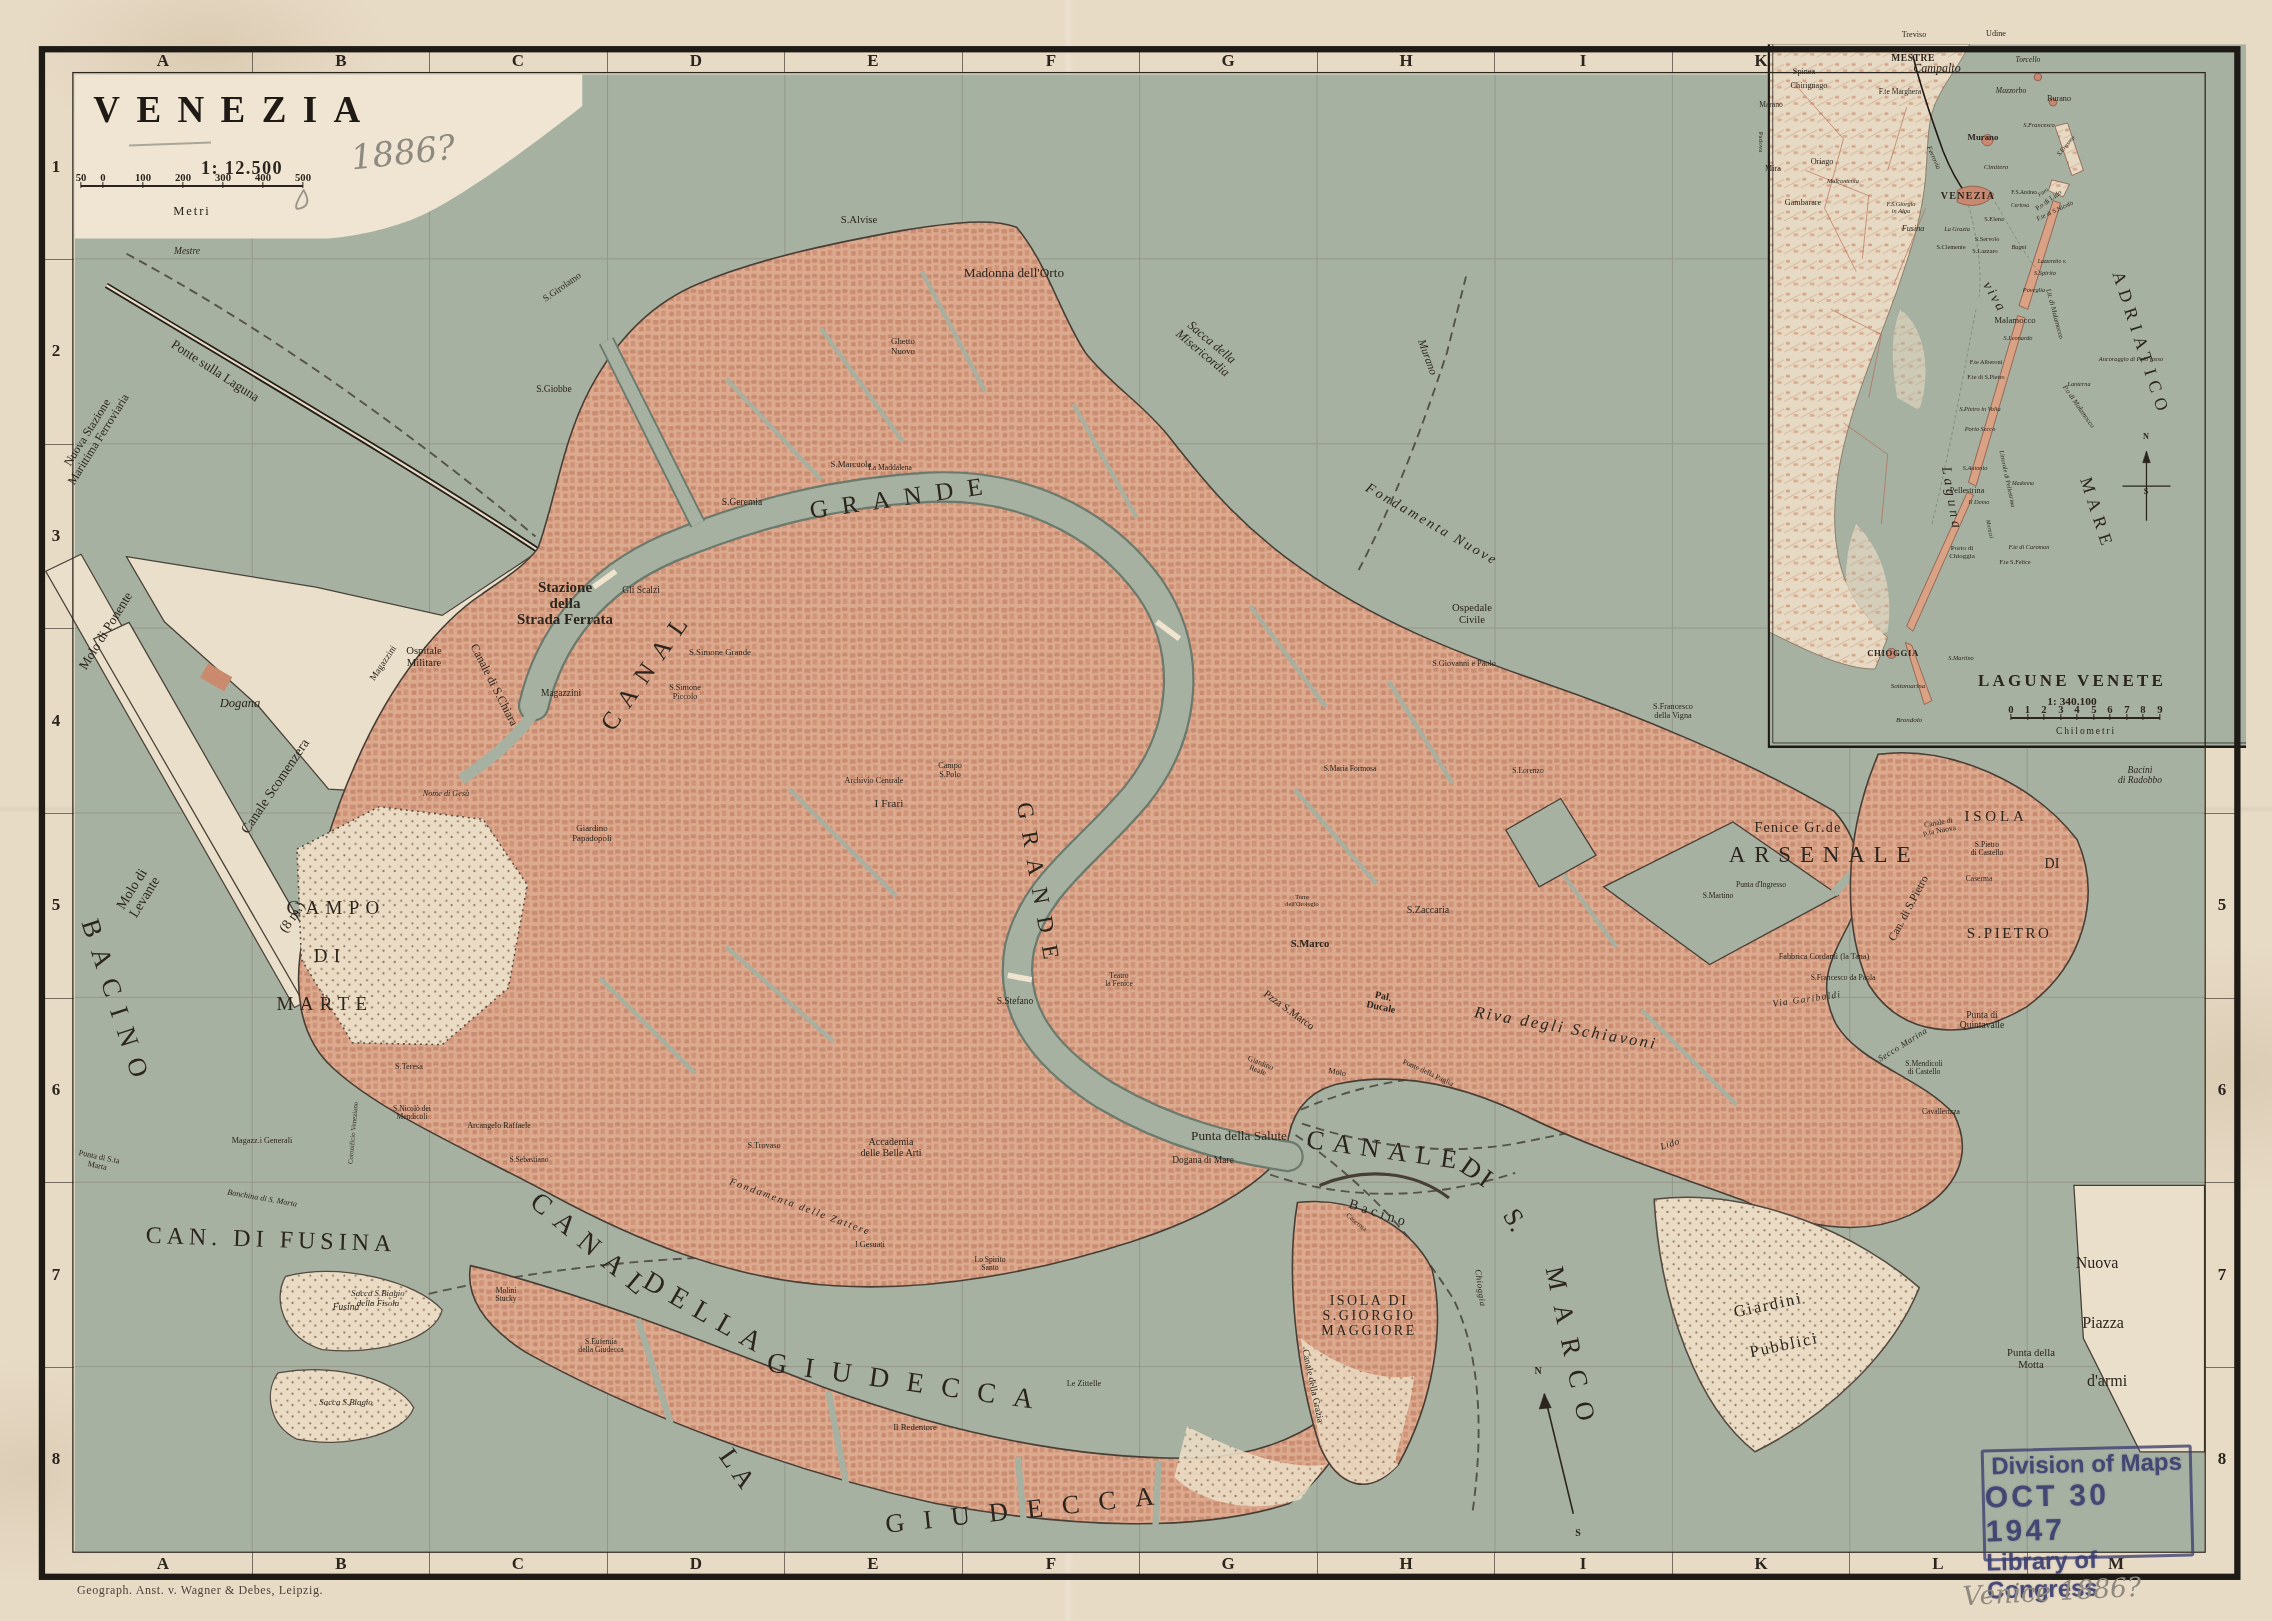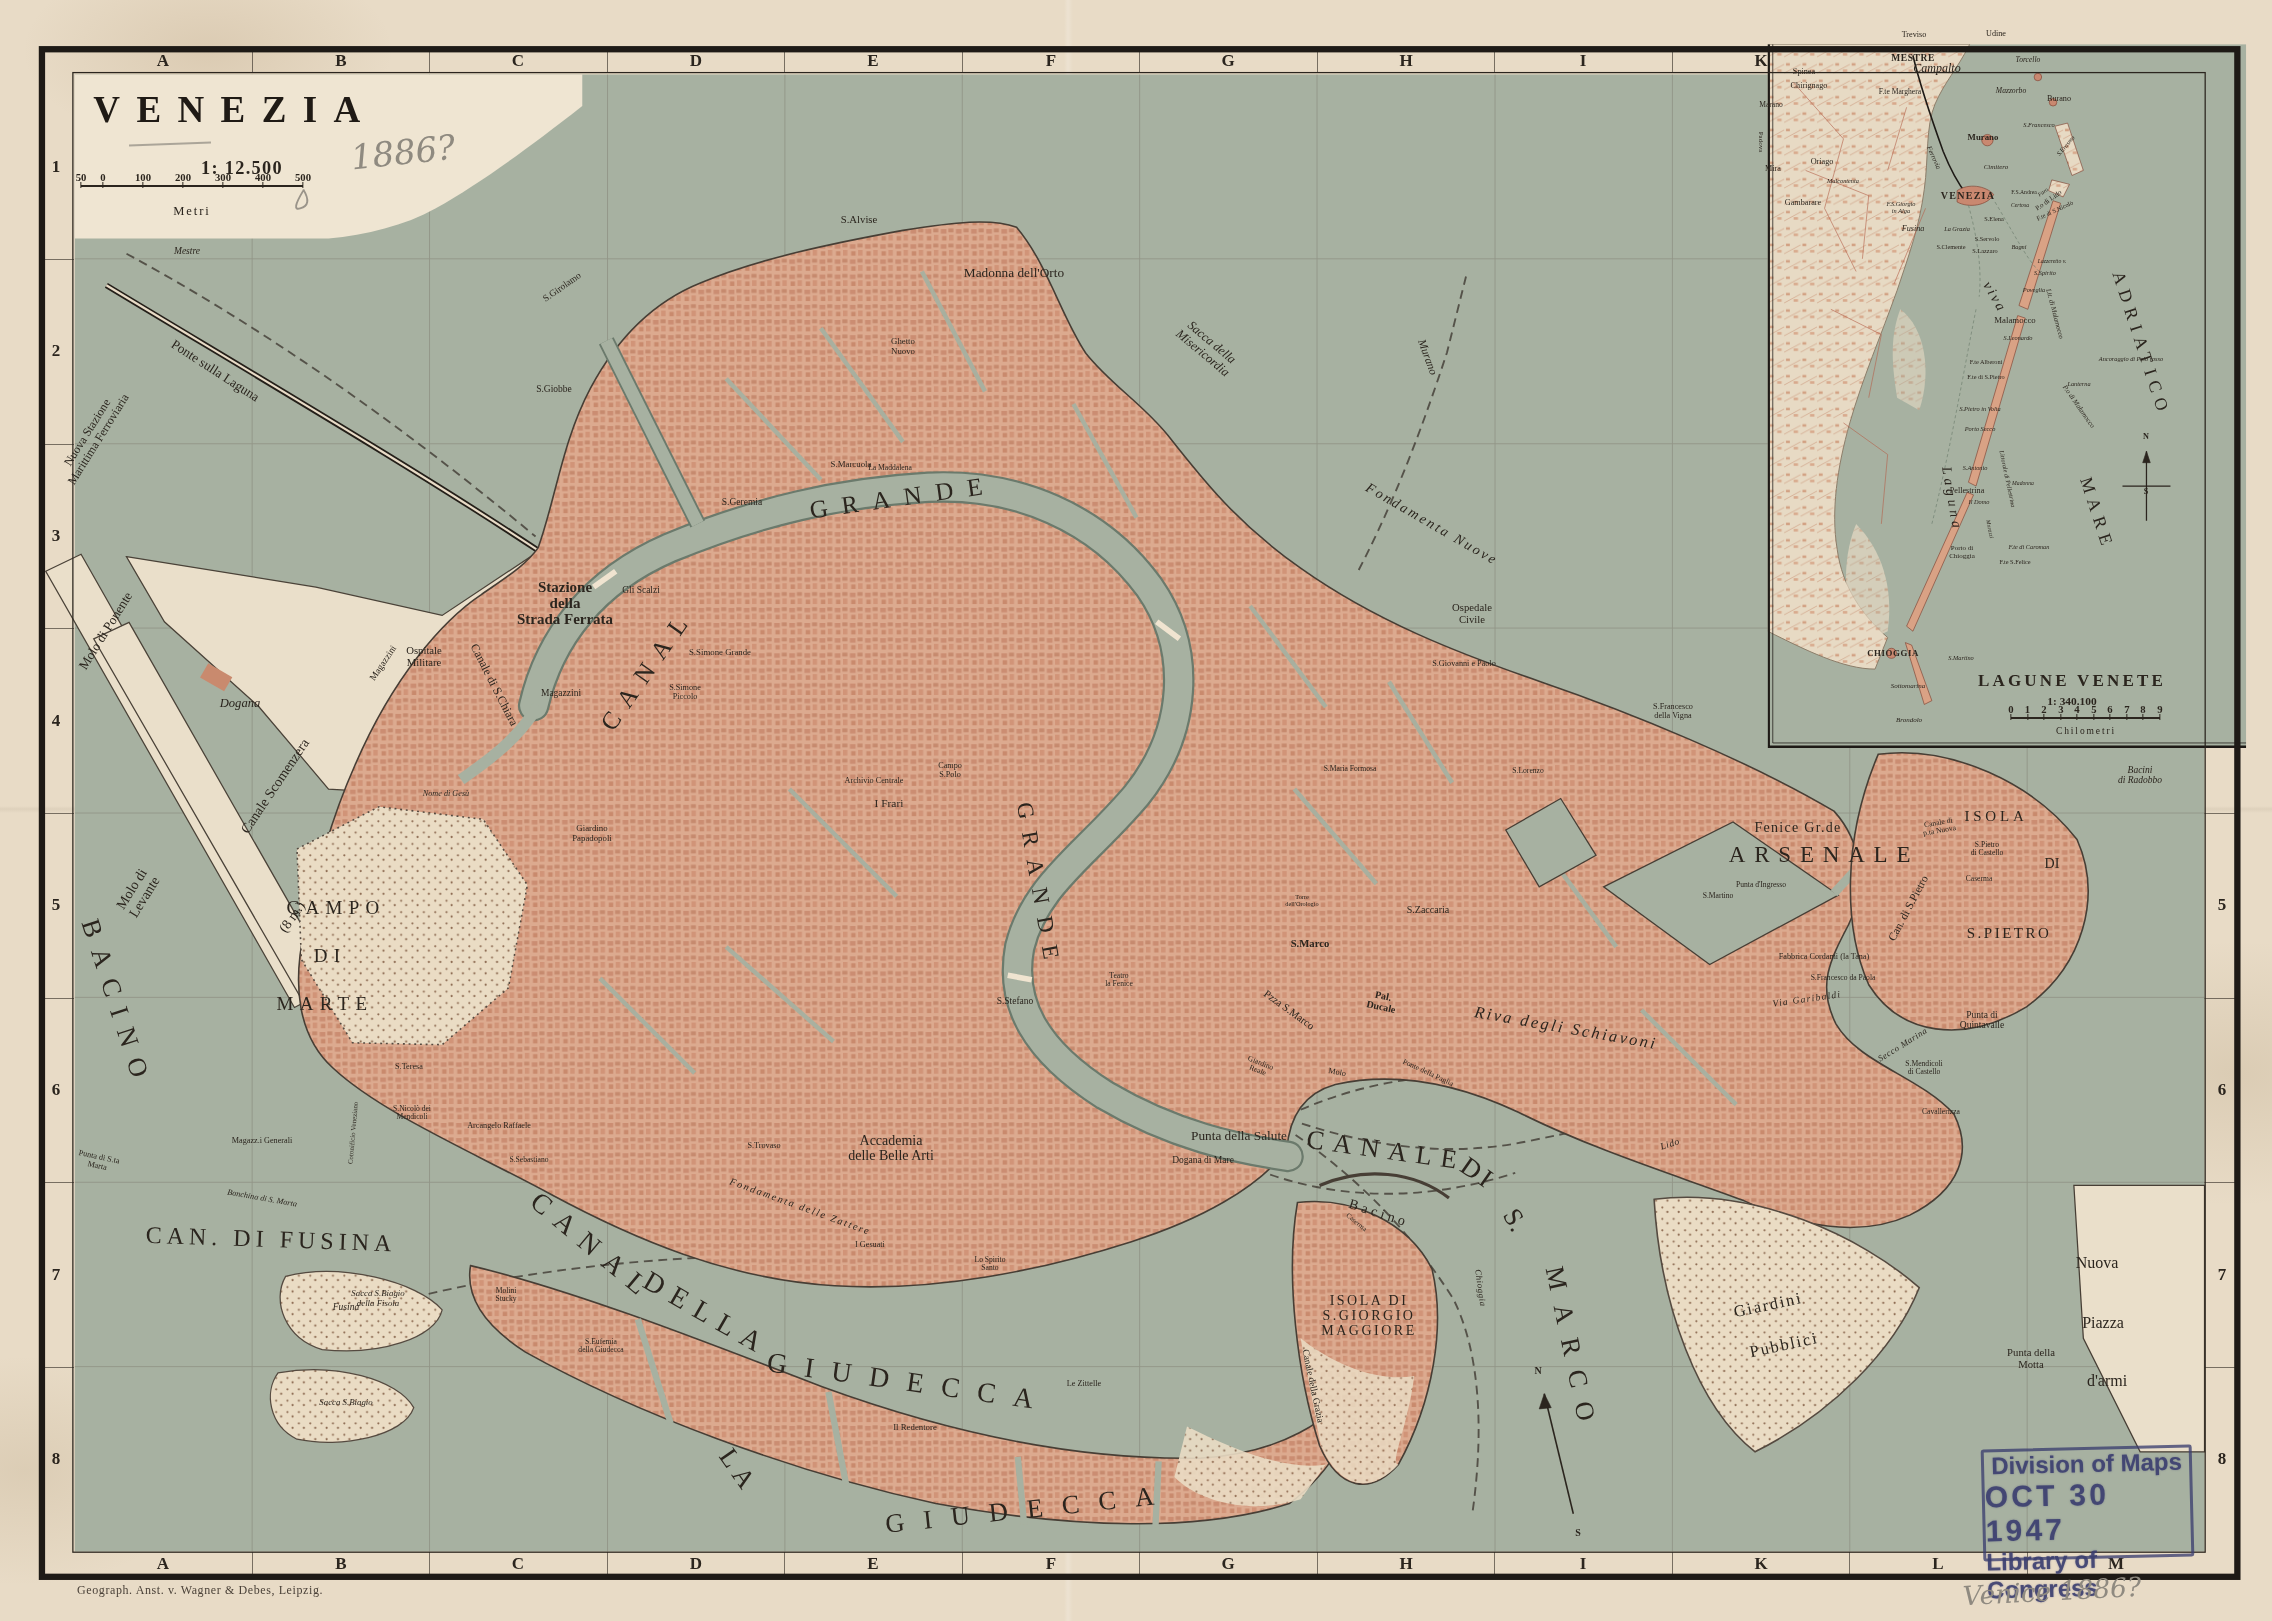--- a/index.html
+++ b/index.html
@@ -421,21 +421,21 @@
       <span class="ml" style="left: 446px; top: 794px; font-size: 8.2px; transform: translate(-50%, -50%) rotate(0deg); font-style: italic;">Nome di Gesù</span>
       <span class="ml" style="left: 851px; top: 465px; font-size: 8.8px; transform: translate(-50%, -50%) rotate(0deg);">S.Marcuola</span>
       <span class="ml" style="left: 890px; top: 468px; font-size: 7.6px; transform: translate(-50%, -50%) rotate(0deg);">La Maddalena</span>
       <span class="ml" style="left: 889px; top: 803px; font-size: 11.4px; transform: translate(-50%, -50%) rotate(0deg);">I Frari</span>
       <span class="ml" style="left: 874px; top: 781px; font-size: 8.2px; transform: translate(-50%, -50%) rotate(0deg);">Archivio Centrale</span>
       <span class="ml" style="left: 950px; top: 771px; font-size: 8.2px; transform: translate(-50%, -50%) rotate(0deg);">Campo
 S.Polo</span>
       <span class="ml" style="left: 1015px; top: 1001px; font-size: 9.5px; transform: translate(-50%, -50%) rotate(0deg);">S.Stefano</span>
       <span class="ml" style="left: 1119px; top: 980px; font-size: 7.6px; transform: translate(-50%, -50%) rotate(0deg);">Teatro
 la Fenice</span>
-      <span class="ml" style="left: 891px; top: 1148px; font-size: 14px; transform: translate(-50%, -50%) rotate(0deg);">Accademia
+      <span class="ml" style="left: 891px; top: 1148px; font-size: 10px; transform: translate(-50%, -50%) rotate(0deg);">Accademia
 delle Belle Arti</span>
       <span class="ml" style="left: 764px; top: 1146px; font-size: 8.2px; transform: translate(-50%, -50%) rotate(0deg);">S.Trovaso</span>
       <span class="ml" style="left: 870px; top: 1245px; font-size: 8.2px; transform: translate(-50%, -50%) rotate(0deg);">I Gesuati</span>
       <span class="ml" style="left: 990px; top: 1264px; font-size: 7.6px; transform: translate(-50%, -50%) rotate(0deg);">Lo Spirito
 Santo</span>
       <span class="ml it" style="left: 800px; top: 1207px; font-size: 10px; letter-spacing: 1.9px; transform: translate(-50%, -50%) rotate(20deg);">Fondamenta delle Zattere</span>
       <span class="ml" style="left: 601px; top: 1346px; font-size: 7.6px; transform: translate(-50%, -50%) rotate(0deg);">S.Eufemia
 della Giudecca</span>
       <span class="ml" style="left: 506px; top: 1295px; font-size: 7.6px; transform: translate(-50%, -50%) rotate(0deg);">Molini
 Stucky</span>

